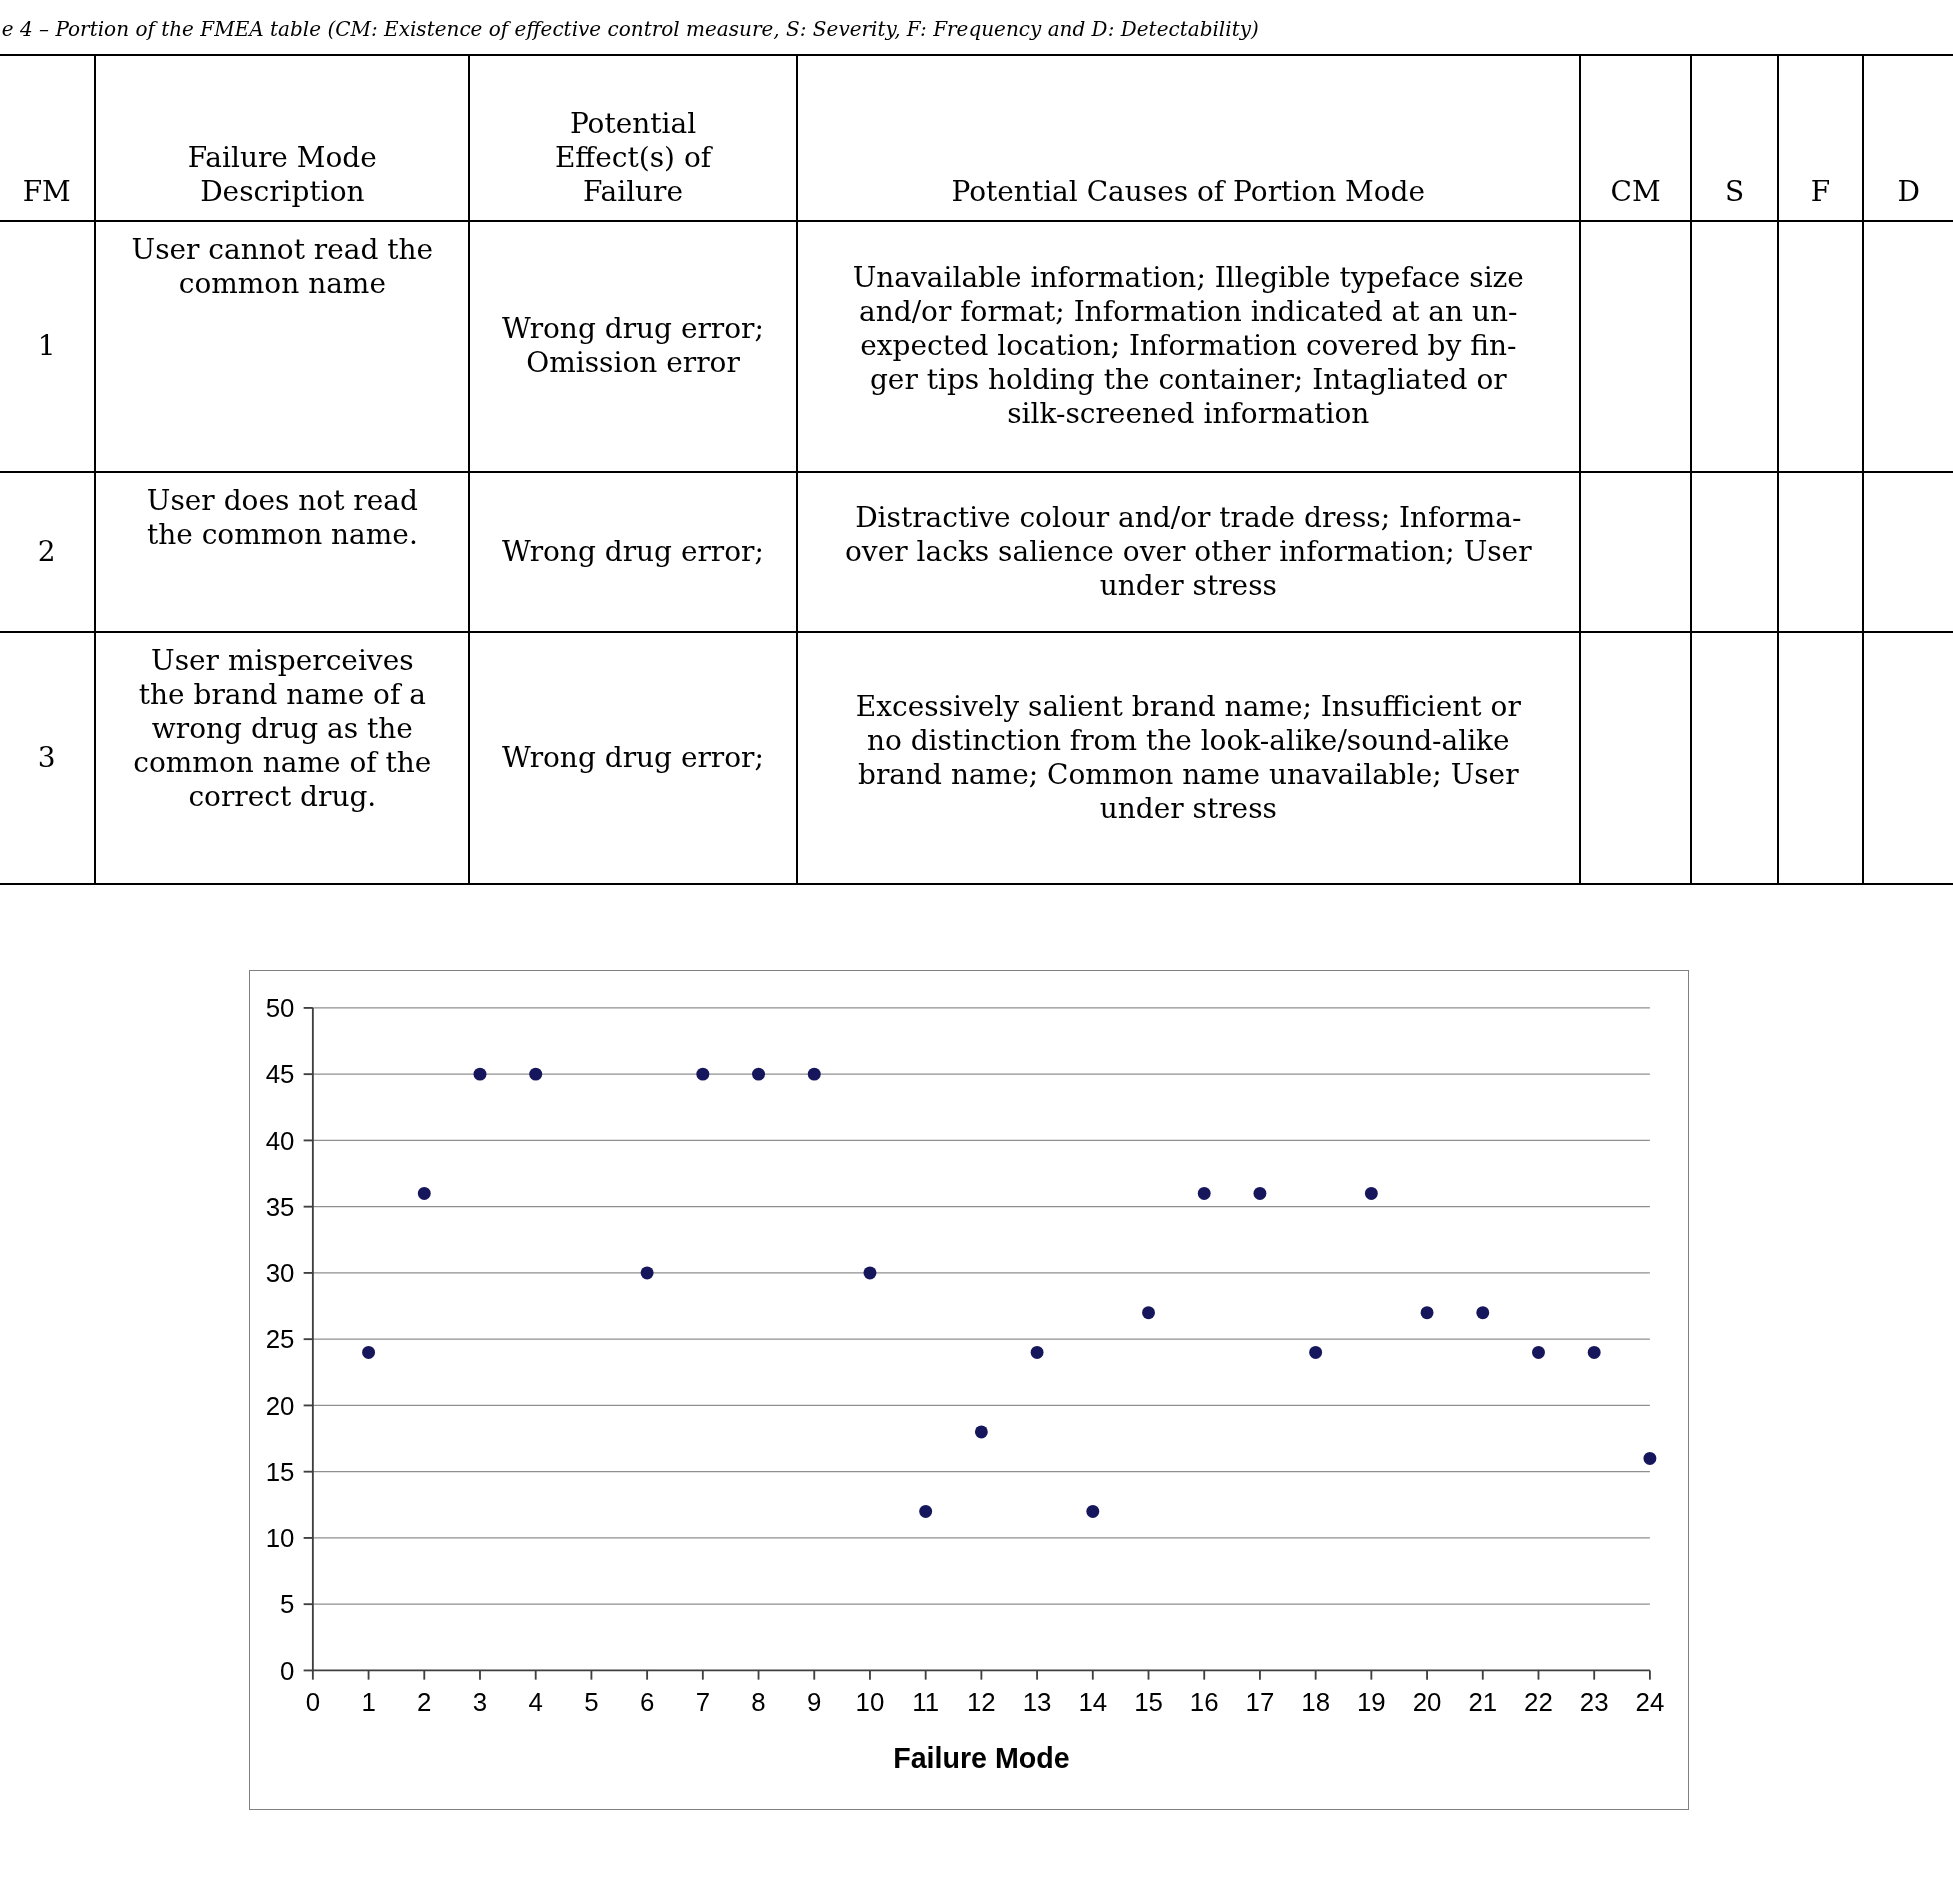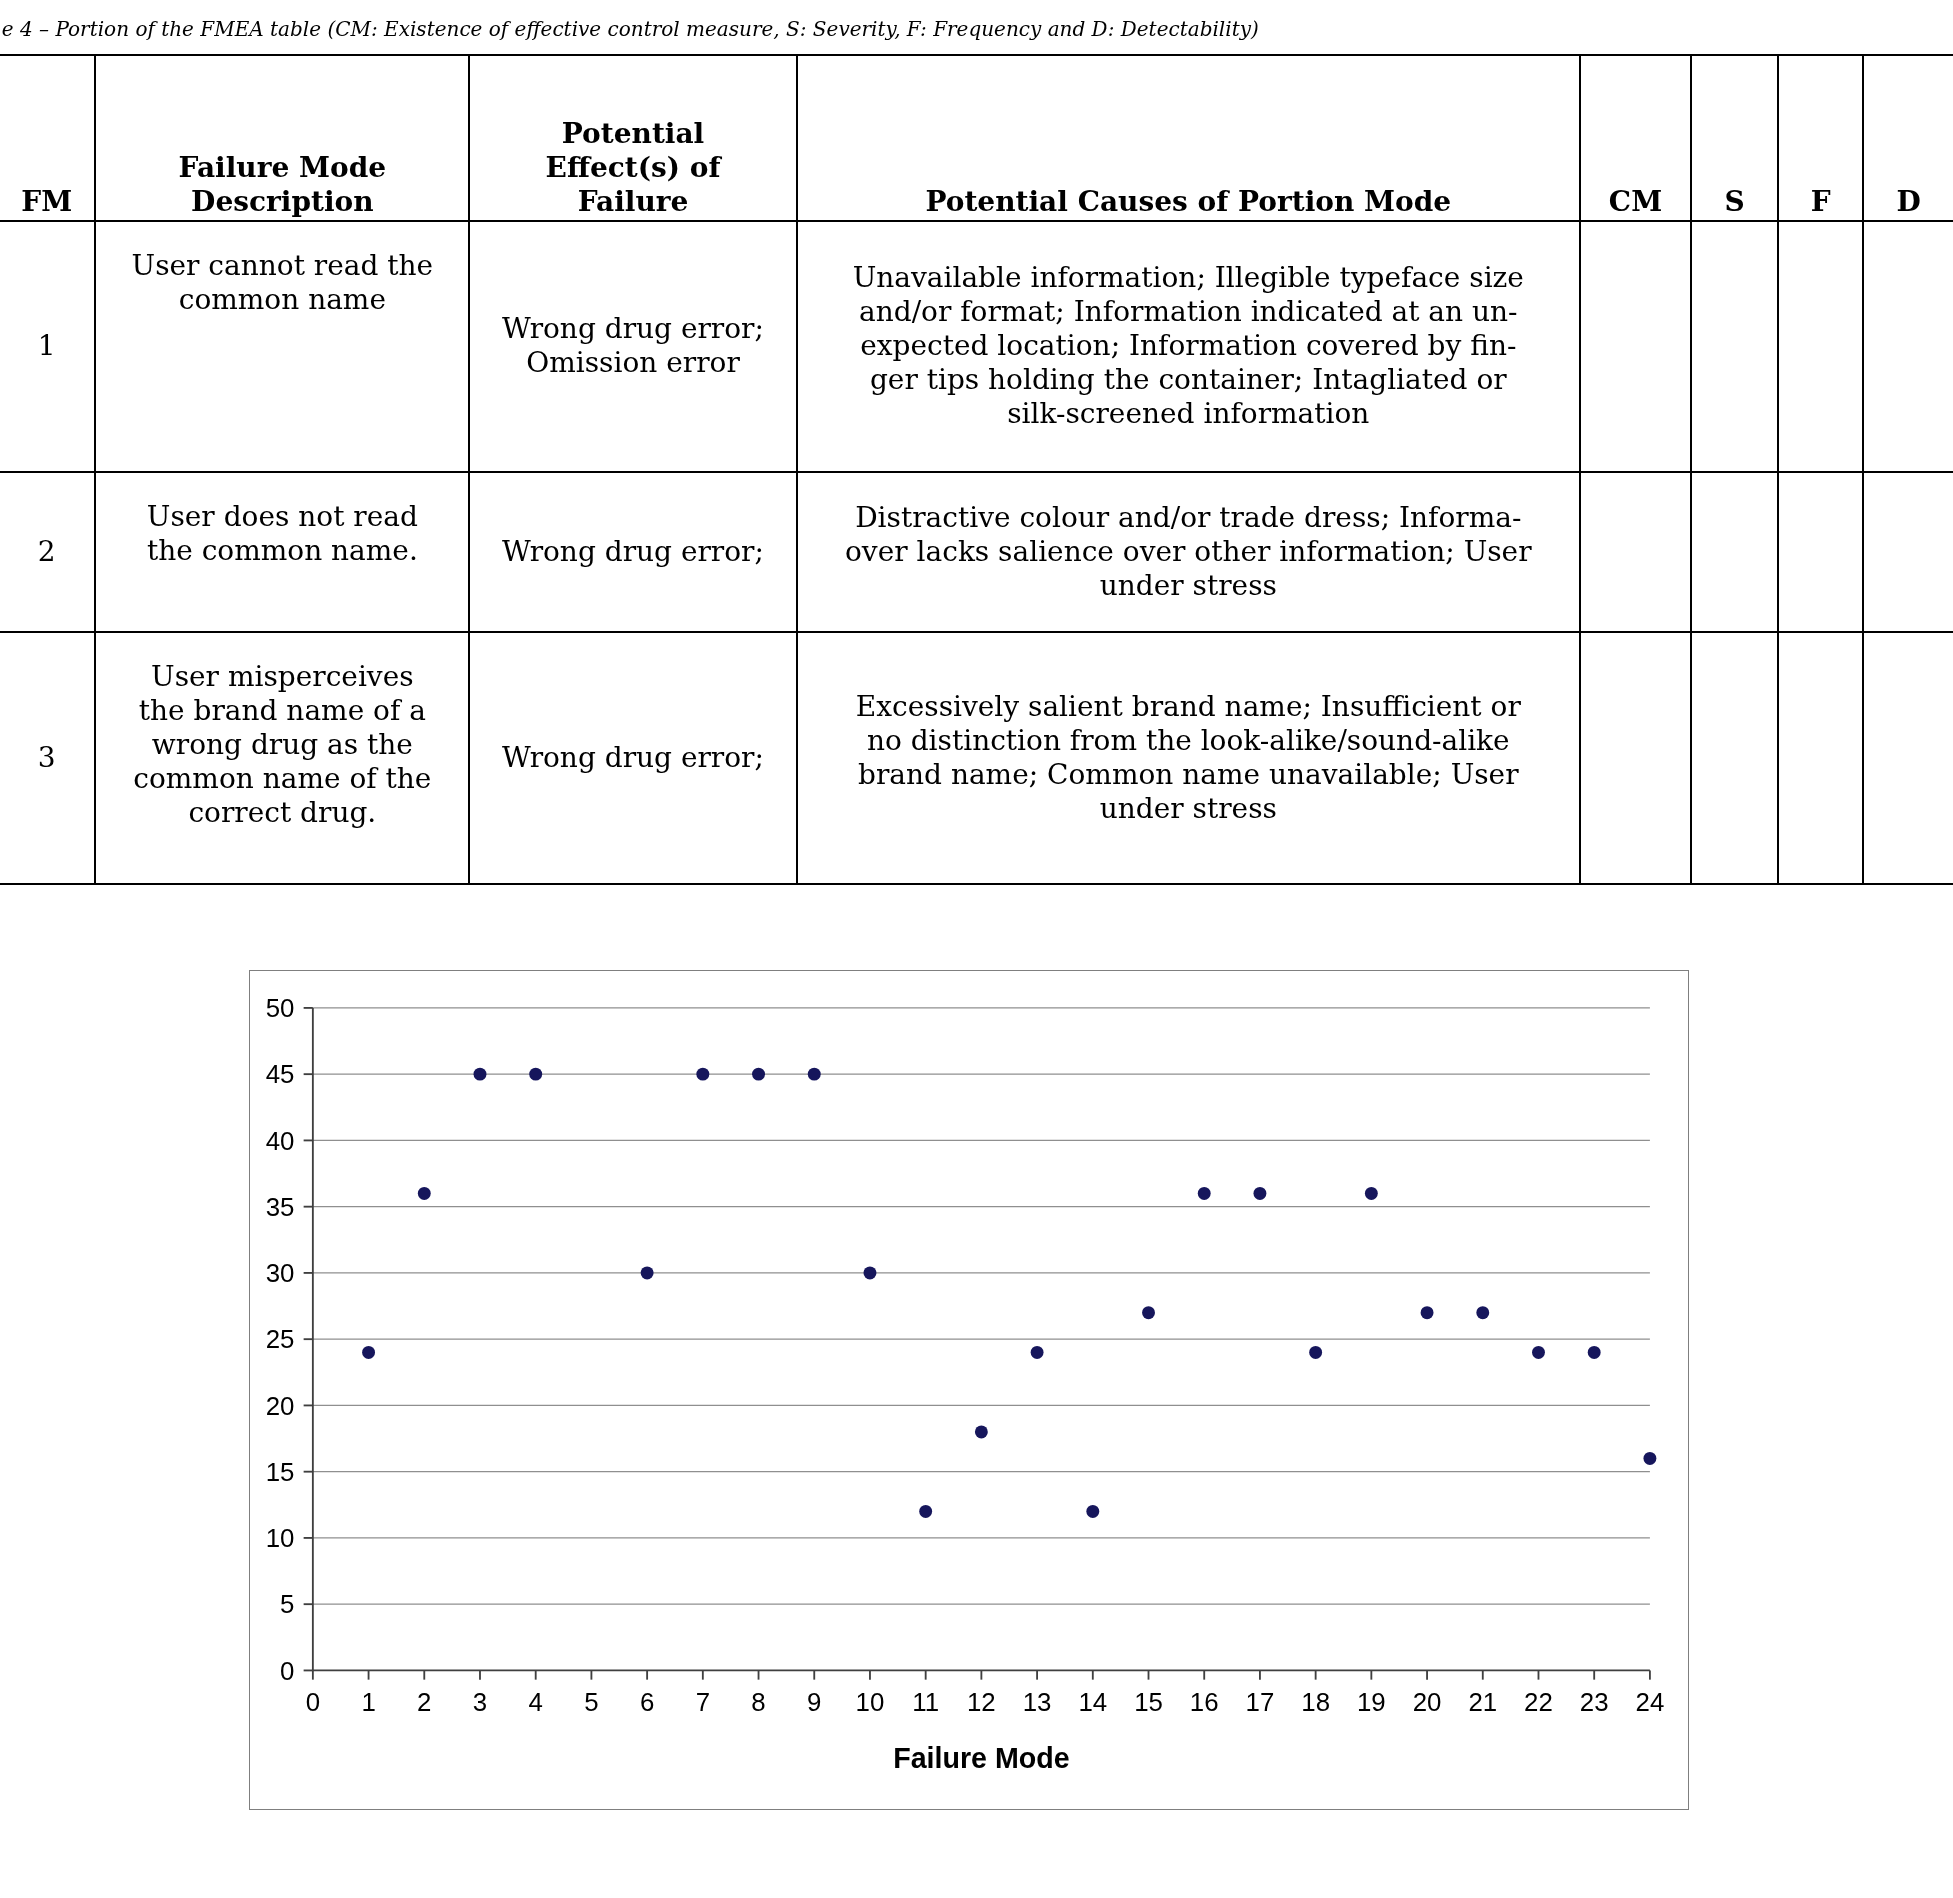--- a/index.html
+++ b/index.html
@@ -26,23 +26,23 @@
   }
   .fmea th, .fmea td {
     border: 2.8px solid #000;
     padding: 5.5px 8.3px;
     text-align: center;
     white-space: pre-line;
     font-size: 28px;
     line-height: 34px;
     overflow: hidden;
   }
-  .fmea th { font-weight: bold; vertical-align: bottom; padding-bottom: 1px; border-radius: 16px; }
+  .fmea th { font-weight: normal; vertical-align: bottom; padding-bottom: 11px; border-radius: 16px; }
   .fmea td.fm   { vertical-align: middle; }
-  .fmea td.desc { vertical-align: top; padding-top: 27px; }
+  .fmea td.desc { vertical-align: top; padding-top: 11px; }
   .fmea td.eff, .fmea td.causes { vertical-align: middle; }
   tr.hdr { height: 166px; }
   tr.r1  { height: 251px; }
   tr.r2  { height: 160px; }
   tr.r3  { height: 252px; }
 
   .chart-wrap {
     margin: 85px 0 0 249px;
     width: 1440px;
     height: 840px;

